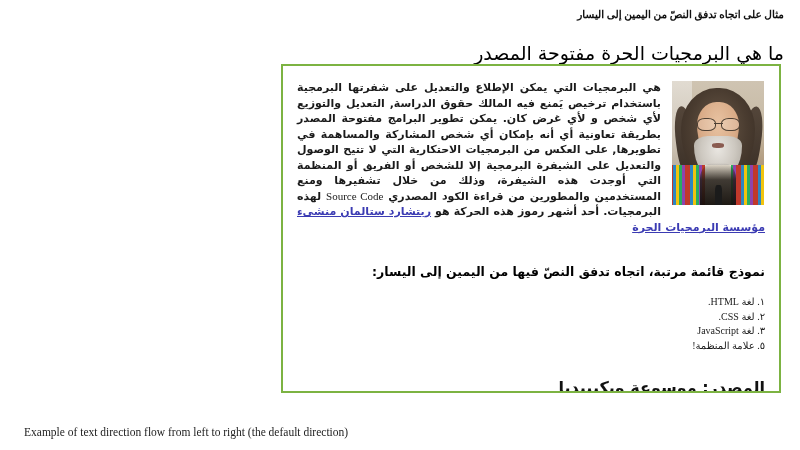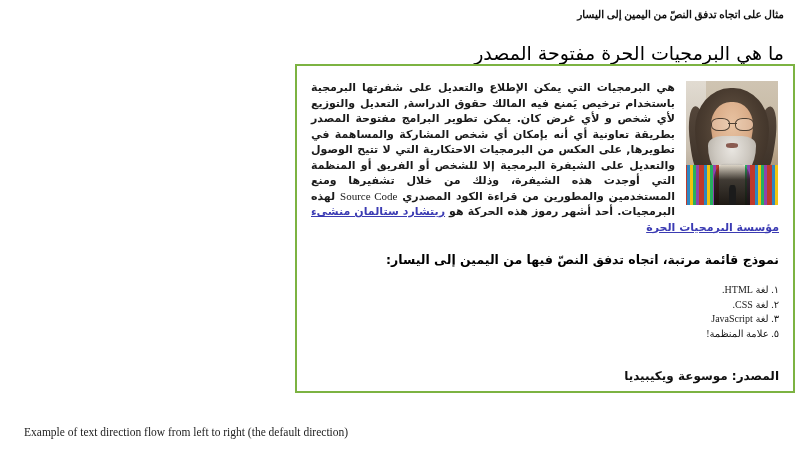--- a/index.html
+++ b/index.html
@@ -37,21 +37,21 @@
     line-height: 24px;
     font-weight: normal;
     color: #000000;
     padding: 6px 16px 0 16px;
     letter-spacing: 0;
   }
 
   
   .article-box {
     position: absolute;
-    left: 295px;
+    left: 281px;
     top: 64px;
     width: 500px;
     height: 329px;
     border: 2px solid #7cb342;
     box-sizing: border-box;
     background: #ffffff;
     direction: rtl;
     overflow: hidden;
   }
 
@@ -201,21 +201,21 @@
   }
 
   
   .sub-heading {
     direction: rtl;
     text-align: right;
     font-size: 12.5px;
     line-height: 18px;
     font-weight: bold;
     color: #000000;
-    margin: 16px 0 0 0;
+    margin: 28px 0 0 0;
     clear: both;
   }
 
   
   .rtl-list {
     direction: rtl;
     list-style-type: none;
     margin: 14px 0 0 0;
     padding: 0 0 0 0;
     text-align: right;
@@ -229,21 +229,21 @@
     padding: 0 0 0 22px;
   }
   .rtl-list li .marker {
     unicode-bidi: isolate;
   }
 
   
   .source-line {
     direction: rtl;
     text-align: right;
-    font-size: 12px;
+    font-size: 16px;
     line-height: 14px;
     font-weight: bold;
     color: #111111;
     margin: 28px 0 0 0;
     padding-left: 10px;
   }
 
   
   .ltr-caption {
     position: absolute;

